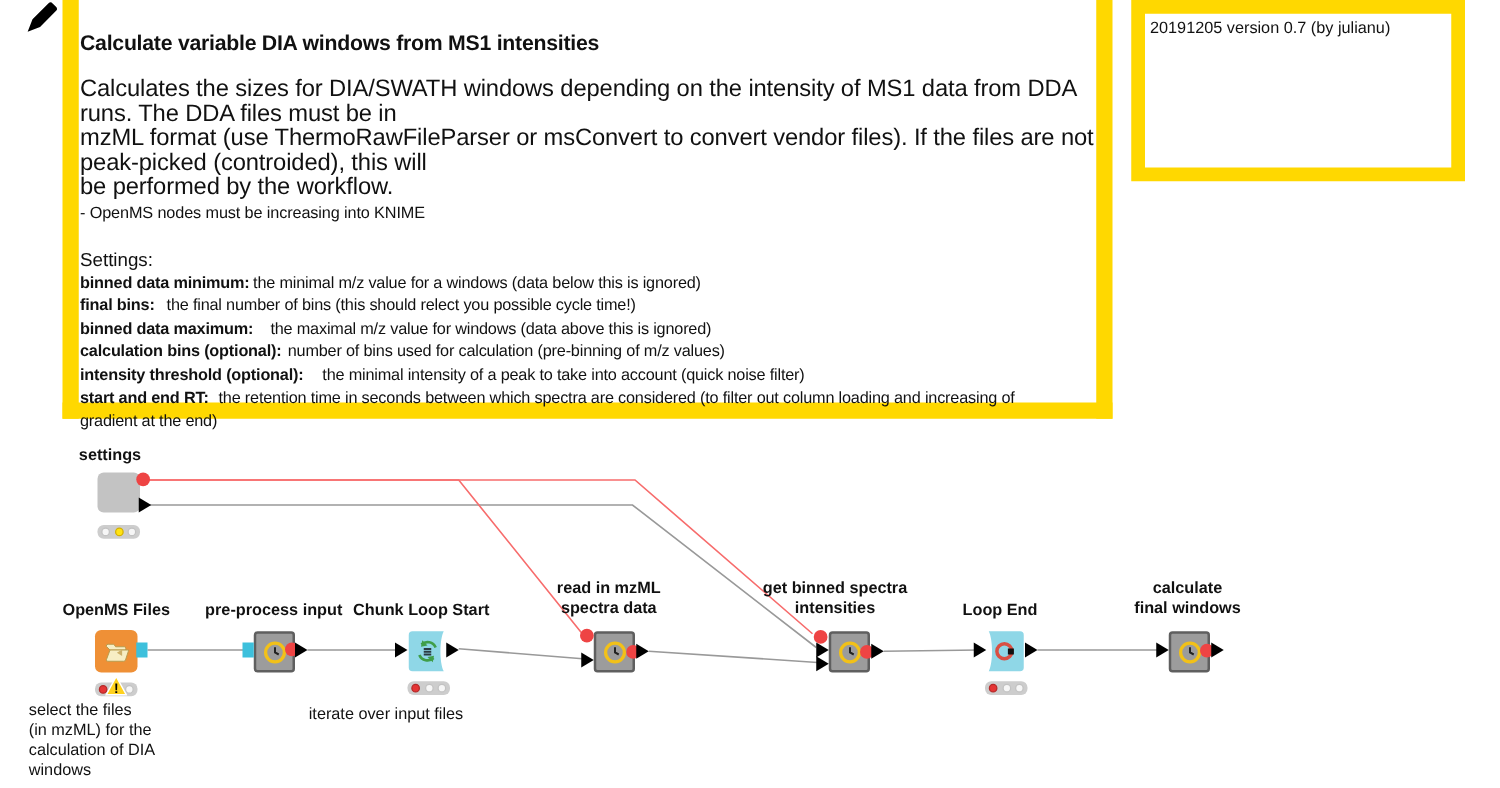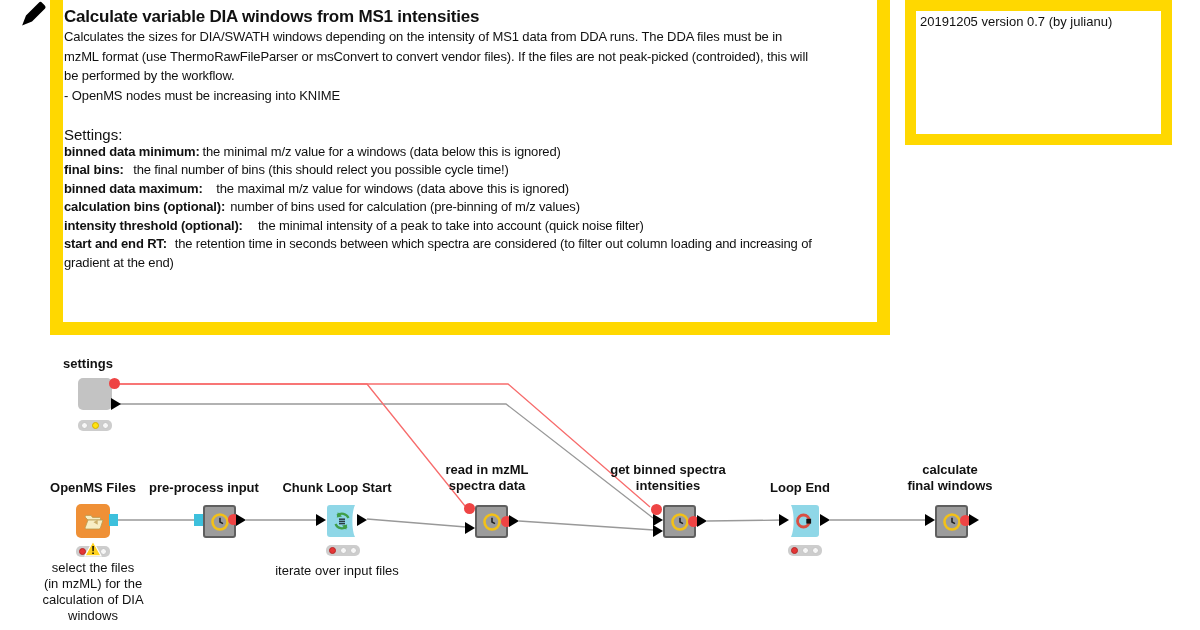--- a/index.html
+++ b/index.html
@@ -10,39 +10,39 @@
   }
   *{box-sizing:border-box;margin:0;padding:0}
   html,body{width:1200px;height:630px;background:#fff;overflow:hidden;
     font-family:"Liberation Sans",sans-serif;color:#111}
   #canvas{position:relative;width:1200px;height:630px;background:#fff}
 
   
   .anno{position:absolute;background:#fff;border:13px solid var(--annotation-yellow);z-index:2}
   #anno-main{left:50px;top:0;width:840px;height:335px;border-top:none}
   #anno-version{left:905px;top:0;width:267px;height:145px;border-width:11px}
-  .anno-inner{padding:7px 2px 0 1px}
+  .anno-inner{padding:25px 2px 0 1px}
   .anno-title{font-size:17px;font-weight:bold;letter-spacing:-0.2px}
-  .anno-desc{font-size:13px;line-height:19.5px;white-space:pre-line;letter-spacing:-0.1px}
+  .anno-desc{margin-top:17px;font-size:19px;line-height:19.5px;white-space:pre-line;letter-spacing:-0.1px}
   .anno-h2{margin-top:13px;font-size:15px;font-weight:bold}
   .anno-req{font-size:13px;line-height:19px;letter-spacing:-0.1px}
   .anno-h2-settings{margin-top:21px;font-size:15px;font-weight:normal}
   .set-line{font-size:13px;line-height:18.5px;white-space:pre-wrap;tab-size:4;letter-spacing:-0.15px}
   .set-line b{letter-spacing:-0.15px}
   #anno-version .anno-inner{padding:3px 4px}
   .version-text{font-size:13px}
   #pencil{position:absolute;left:18px;top:0;z-index:4;width:30px;height:29px}
 
   
   #wires{position:absolute;left:0;top:0;z-index:1}
 
   
   .wf-label{position:absolute;width:140px;text-align:center;font-size:13px;font-weight:bold;
     line-height:16px;white-space:pre-line;z-index:3}
-  .wf-caption{position:absolute;text-align:center;font-size:13px;line-height:16px;
+  .wf-caption{position:absolute;font-size:13px;line-height:16px;
     white-space:pre-line;z-index:3}
   .node{position:absolute;z-index:3;display:flex;align-items:center;justify-content:center}
   .node-gray{width:33px;height:33px;background:var(--node-gray);
     border:2px solid var(--node-gray-border);border-radius:3px}
   .node-meta{width:34px;height:32px;background:var(--metanode-gray);border-radius:5px}
   .node-orange{width:34px;height:34px;background:var(--orange);border-radius:5px}
   .tri{position:absolute;width:0;height:0;border-style:solid;z-index:3;
     border-width:6px 0 6px 10px;border-color:transparent transparent transparent #000}
   .rdot{position:absolute;width:11px;height:11px;border-radius:50%;background:var(--port-red);z-index:3}
   .cport{position:absolute;width:9px;height:12px;background:var(--port-cyan);z-index:3}
@@ -129,21 +129,21 @@
     </div>
   <svg class="icon-abs" style="left:84px;top:540px" width="18" height="17" viewBox="0 0 18 17">
     <path d="M9 1.2 L17 15.8 H1 Z" fill="#ffd21e" stroke="#ffffff" stroke-width="1.2"></path>
     <text x="9" y="14" text-anchor="middle" font-size="11" font-weight="bold" fill="#000">!</text>
   </svg>
   <div class="wf-caption" style="left:23px;top:560px;width:140px">select the files
 (in mzML) for the
 calculation of DIA
 windows</div>
 
-  <div class="wf-label" style="left:134px;top:480px">pre-process input</div>
+  <div class="wf-label" style="left:149px;top:480px">pre-process input</div>
   <div class="node node-gray" style="left:203px;top:505px">
     <svg width="22" height="22" viewBox="0 0 22 22">
       <circle cx="11" cy="11" r="7.5" fill="none" stroke="#f2c118" stroke-width="2.6"></circle>
       <path d="M11 6.8 V11 L14 12.6" stroke="#222" stroke-width="1.6" fill="none"></path>
     </svg>
   </div>
   <div class="cport" style="left:194px;top:514px"></div>
   <div class="rdot" style="left:228px;top:514px"></div>
   <div class="tri" style="left:236px;top:514px"></div>
 

